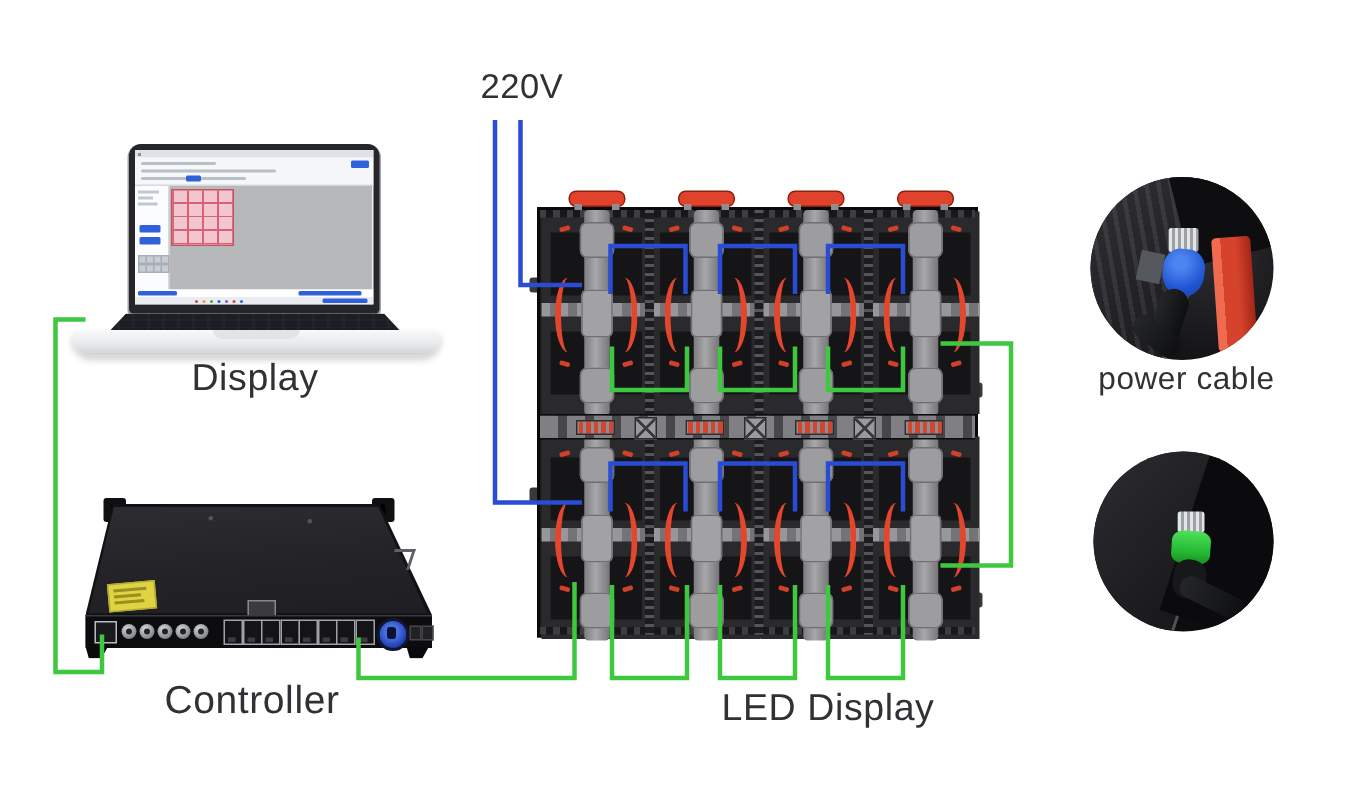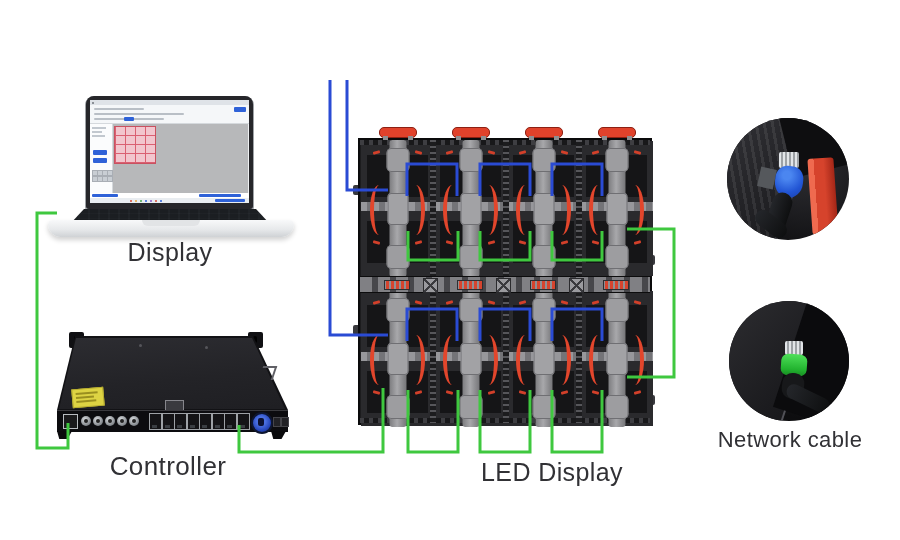--- a/index.html
+++ b/index.html
@@ -123,24 +123,25 @@
   .cable{position:absolute;background:linear-gradient(90deg,#24262a,#0e0f10);border-radius:10px;}
   .bracket{position:absolute;left:32px;top:50px;width:16px;height:20px;background:#55585c;transform:rotate(12deg);}
   .green-ring{position:absolute;left:52px;top:53px;width:26px;height:22px;border-radius:30%;
               background:linear-gradient(180deg,#4fe05a,#22b32f 70%,#188a23);transform:rotate(4deg);}
 </style>
 </head>
 <body>
 
 <div id="stage">
 
+  <div class="lbl" style="left:308px;top:44px;width:80px;font-size:23px;">220V</div>
   <div class="lbl" style="left:60px;top:238px;width:220px;font-size:25px;">Display</div>
   <div class="lbl" style="left:93px;top:451px;width:150px;font-size:26px;">Controller</div>
   <div class="lbl" style="left:452px;top:458px;width:200px;font-size:25px;">LED Display</div>
-  <div class="lbl" style="left:704px;top:427px;width:172px;font-size:22px;">Network cable</div>
+  <div class="lbl" style="left:716px;top:241px;width:150px;font-size:21px;">power cable</div>
 
   <div id="laptop">
     <div class="lt-screen">
       <div class="lt-display">
         <div class="ui-title">
             <i></i>
           </div>
         <div class="ui-toolbar">
           <span class="tb-line" style="left:4px;top:3px;width:50px;"></span>
           <span class="tb-line" style="left:4px;top:8px;width:90px;"></span>

